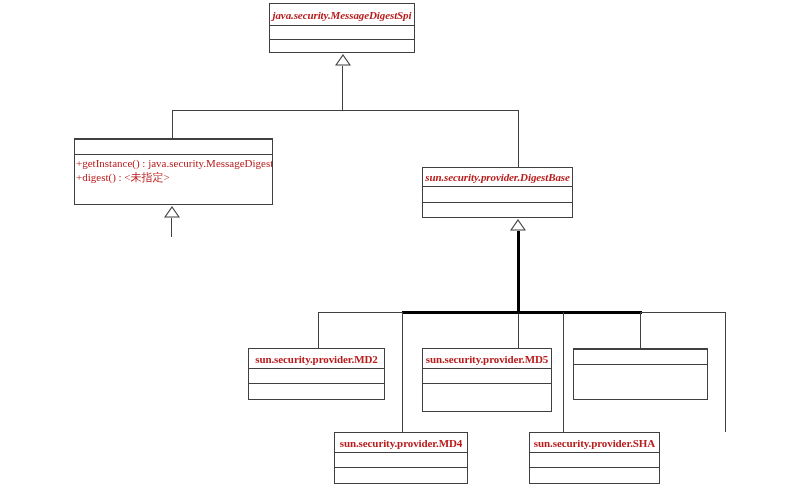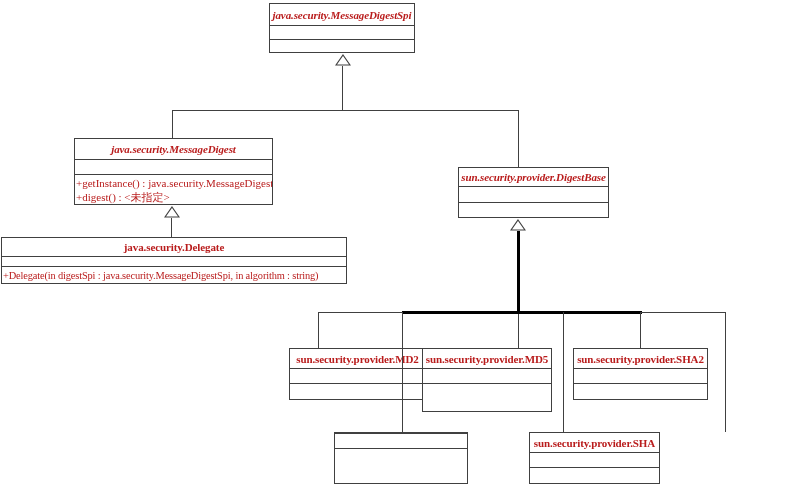--- a/index.html
+++ b/index.html
@@ -52,61 +52,53 @@
 
 <div id="canvas">
 
   <div class="uml-class abstract" style="left:269px; top:3px; width:146px; height:50px;">
     <div class="uml-title" style="height:21px;">java.security.MessageDigestSpi</div>
     <div class="uml-compartment" style="height:14px;"></div>
     <div class="uml-compartment" style="height:13px;"></div>
   </div>
 
   <div class="uml-class abstract" style="left:74px; top:138px; width:199px; height:67px;">
-    <div class="uml-title" style="height:20px;">java.security.MessageDigest</div>
     <div class="uml-compartment" style="height:15px;"></div>
     <div class="uml-compartment uml-ops" style="height:30px;">
       <div>+getInstance() : java.security.MessageDigest</div>
       <div>+digest() : &lt;未指定&gt;</div>
     </div>
   </div>
 
-  <div class="uml-class" style="left:1px; top:237px; width:346px; height:47px;">
-    <div class="uml-title" style="height:18px;">java.security.Delegate</div>
-    <div class="uml-compartment" style="height:10px;"></div>
-    <div class="uml-compartment uml-ops tight" style="height:17px;">
-      <div>+Delegate(in digestSpi : java.security.MessageDigestSpi, in algorithm : string)</div>
-    </div>
-  </div>
 
-  <div class="uml-class abstract" style="left:458px; top:167px; width:151px; height:51px;">
+  <div class="uml-class abstract" style="left:422px; top:167px; width:151px; height:51px;">
     <div class="uml-title" style="height:18px;">sun.security.provider.DigestBase</div>
     <div class="uml-compartment" style="height:16px;"></div>
     <div class="uml-compartment" style="height:15px;"></div>
   </div>
 
-  <div class="uml-class" style="left:248px; top:348px; width:137px; height:52px;margin-left:41px;">
+  <div class="uml-class" style="left:248px; top:348px; width:137px; height:52px;">
     <div class="uml-title" style="height:19px;">sun.security.provider.MD2</div>
     <div class="uml-compartment" style="height:15px;"></div>
     <div class="uml-compartment" style="height:16px;"></div>
   </div>
 
   <div class="uml-class" style="left:422px; top:348px; width:130px; height:64px;">
     <div class="uml-title" style="height:19px;">sun.security.provider.MD5</div>
     <div class="uml-compartment" style="height:15px;"></div>
     <div class="uml-compartment" style="height:16px;"></div>
   </div>
 
   <div class="uml-class" style="left:573px; top:348px; width:135px; height:52px;">
-    <div class="uml-title" style="height:19px;">sun.security.provider.SHA2</div>
     <div class="uml-compartment" style="height:15px;"></div>
     <div class="uml-compartment" style="height:16px;"></div>
   </div>
 
   <div class="uml-class" style="left:334px; top:432px; width:134px; height:52px;">
+    <div class="uml-title" style="height:19px;">sun.security.provider.MD4</div>
     <div class="uml-compartment" style="height:15px;"></div>
     <div class="uml-compartment" style="height:16px;"></div>
   </div>
 
   <div class="uml-class" style="left:497px; top:432px; width:131px; height:52px;margin-left:32px;">
     <div class="uml-title" style="height:19px;">sun.security.provider.SHA</div>
     <div class="uml-compartment" style="height:15px;"></div>
     <div class="uml-compartment" style="height:16px;"></div>
   </div>
 

